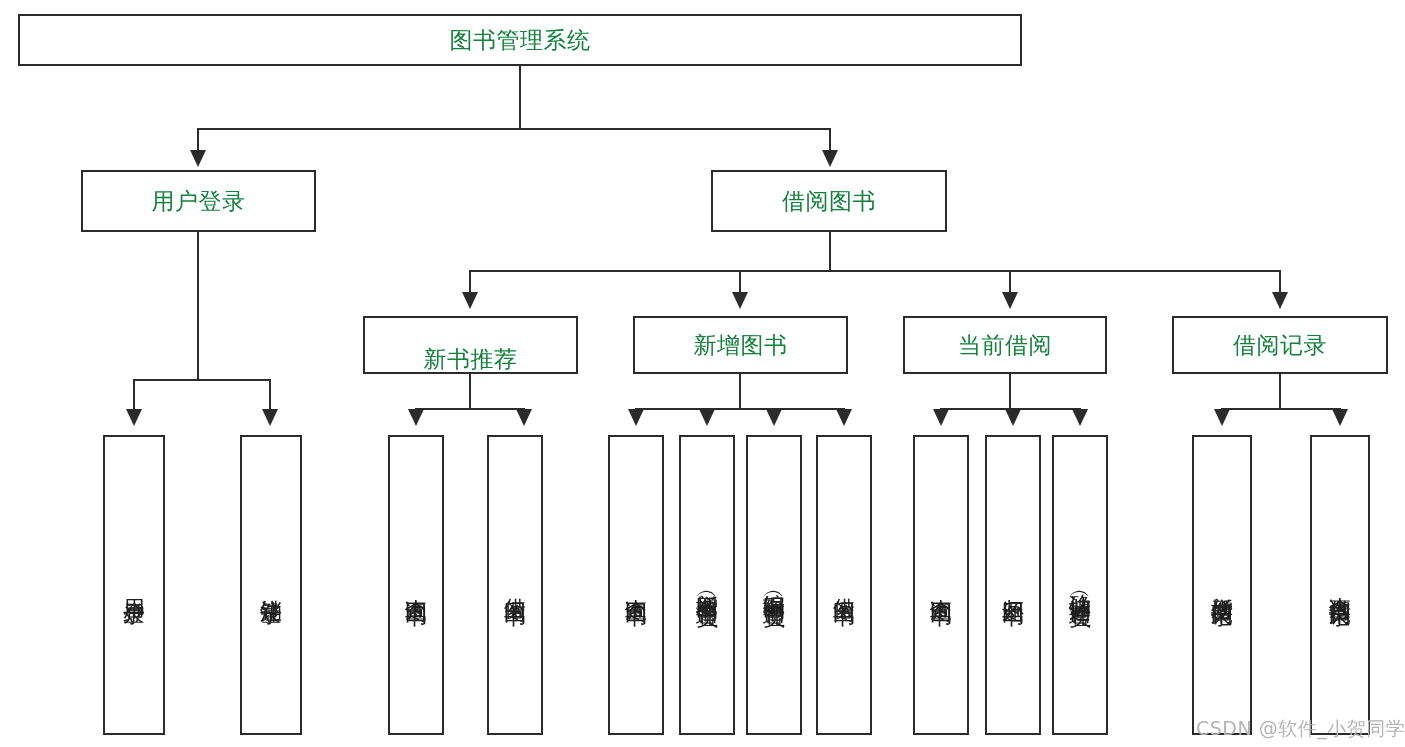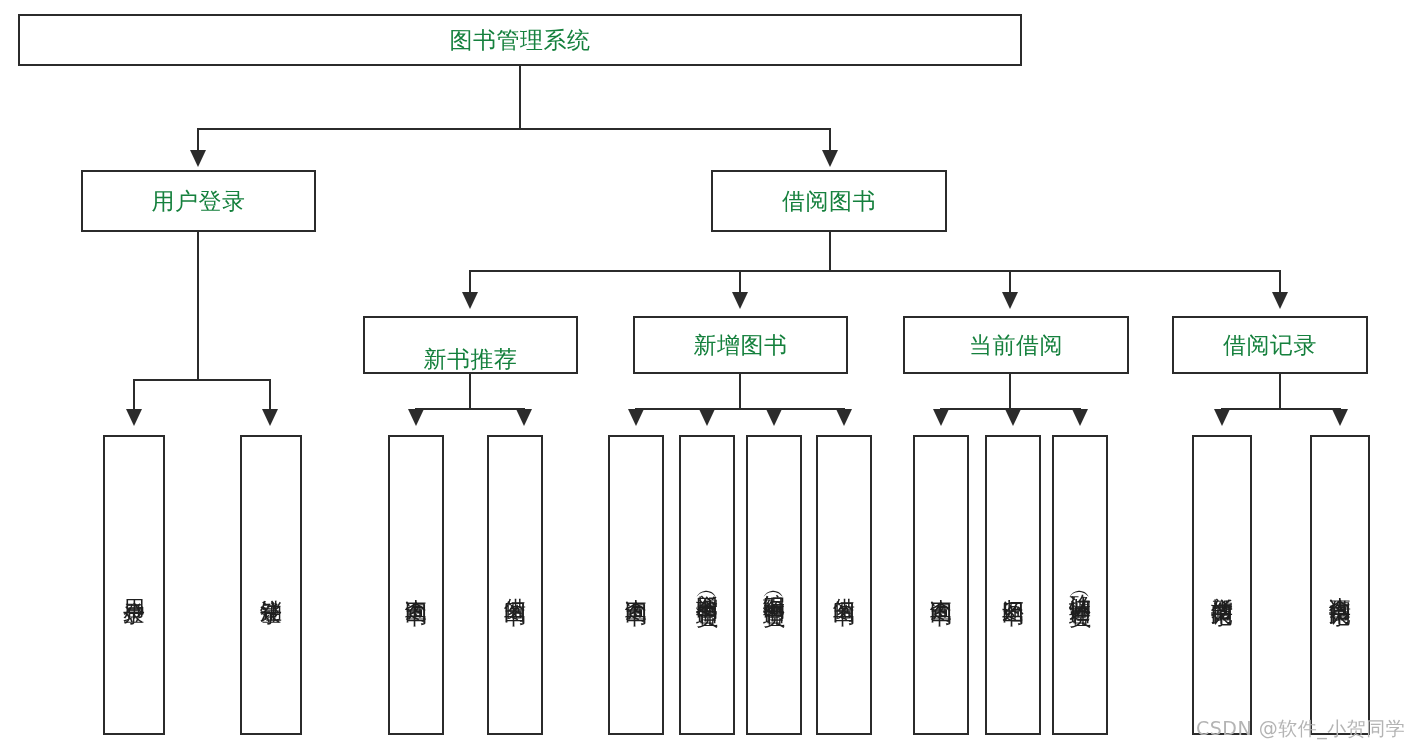--- a/index.html
+++ b/index.html
@@ -132,24 +132,24 @@
   <div class="arrow" style="left:1002px; top:292px;"></div>
   <div class="vline" style="left:1279px; top:270px; width:2px; height:25px;"></div>
   <div class="arrow" style="left:1272px; top:292px;"></div>
 
   <div class="node" style="left:363px; top:316px; width:215px; height:58px;align-items:flex-end;">
     <span class="node-label">新书推荐</span>
   </div>
   <div class="node" style="left:633px; top:316px; width:215px; height:58px;">
     <span class="node-label">新增图书</span>
   </div>
-  <div class="node" style="left:903px; top:316px; width:226px; height:58px;">
+  <div class="node" style="left:903px; top:316px; width:204px; height:58px;">
     <span class="node-label">当前借阅</span>
   </div>
-  <div class="node" style="left:1172px; top:316px; width:196px; height:58px;">
+  <div class="node" style="left:1172px; top:316px; width:216px; height:58px;">
     <span class="node-label">借阅记录</span>
   </div>
 
   <div class="vline" style="left:469px; top:374px; width:2px; height:36px;"></div>
   <div class="hline" style="left:415px; top:408px; width:110px; height:2px;"></div>
   <div class="vline" style="left:415px; top:408px; width:2px; height:14px;"></div>
   <div class="arrow" style="left:408px; top:409px;"></div>
   <div class="vline" style="left:523px; top:408px; width:2px; height:14px;"></div>
   <div class="arrow" style="left:516px; top:409px;"></div>
 

